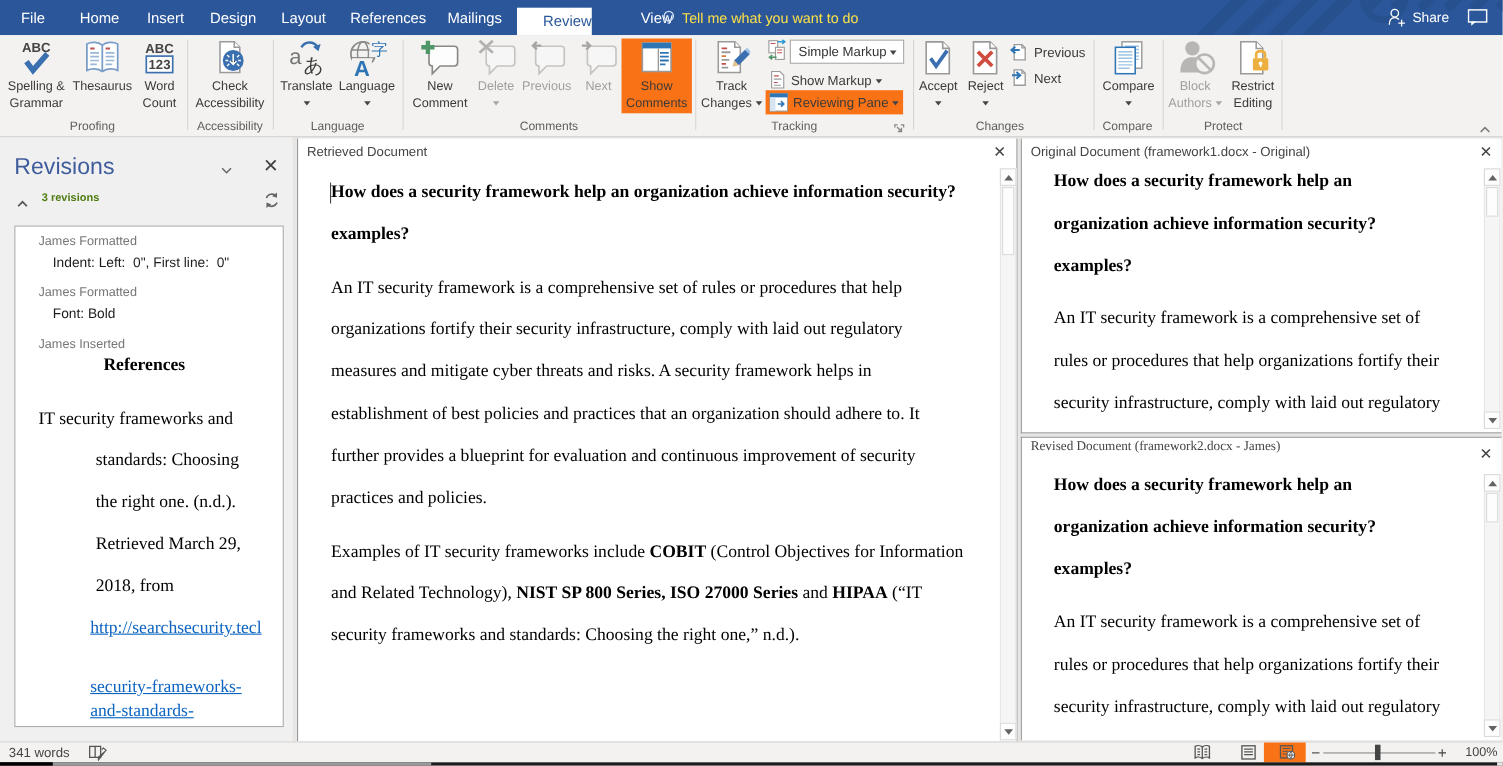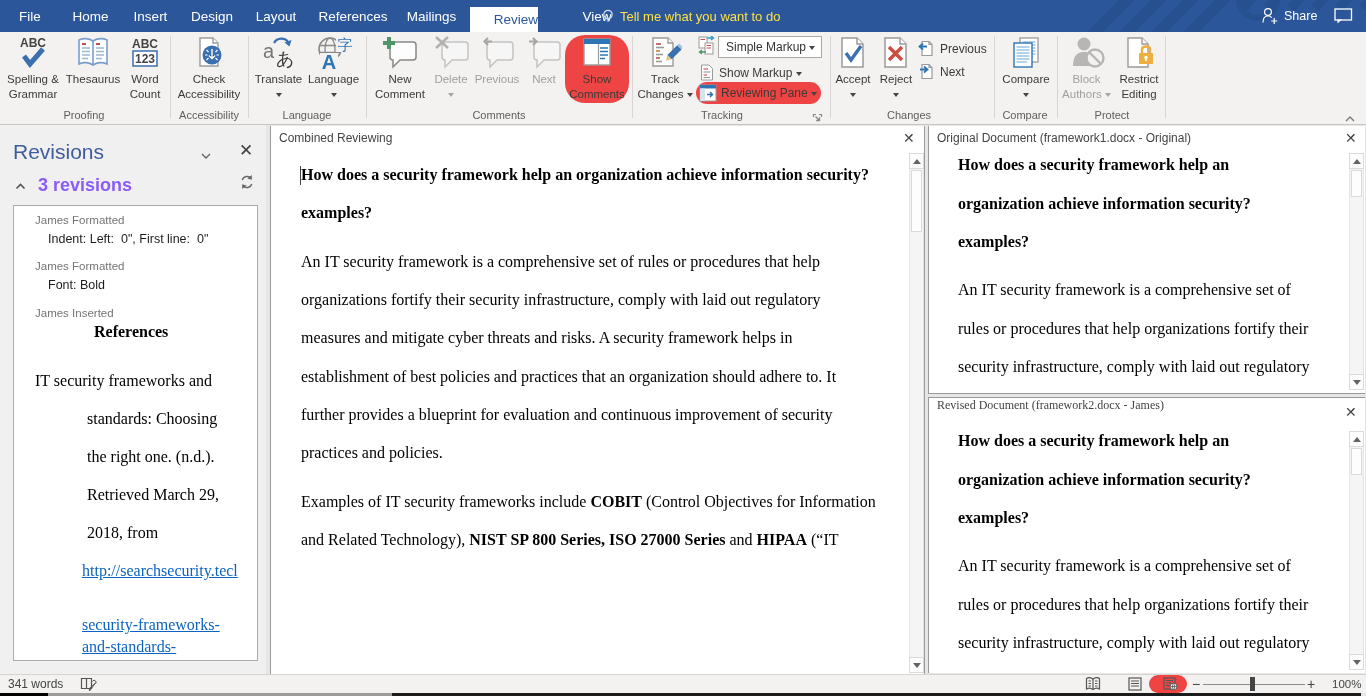--- a/index.html
+++ b/index.html
@@ -17,21 +17,21 @@
 
 #ribbon { position:absolute; left:0; top:32px; width:1366px; height:93px; background:#f3f2f1; border-bottom:1px solid #c8c6c4; }
 .grplabel { position:absolute; top:77px; width:120px; text-align:center; font-size:11px; color:#605e5c; }
 .gsep { position:absolute; top:4px; height:82px; width:1px; background:#d8d6d4; }
 .bigbtn { position:absolute; top:2px; text-align:center; font-size:11.5px; color:#3b3a39; }
 .bigbtn .ic { height:36px; margin-top:2px; }
 .bigbtn .lbl { line-height:15px; }
 .dis { color:#a19f9d; }
 .ddarrow { display:inline-block; width:0; height:0; border-left:3.5px solid transparent; border-right:3.5px solid transparent; border-top:4px solid #444; vertical-align:middle; }
 .ddarrow.grey { border-top-color:#a6a6a6; }
-.selbtn { background:#ef4444;border-radius:20px; }
+.selbtn { background:#f97316; }
 
 
 #content { position:absolute; left:0; top:125px; width:1366px; height:549px; background:#e8e6e4; }
 #revpanel { position:absolute; left:0; top:0; width:266px; height:549px; background:#f0f0f0; }
 .paneheader { font-size:12px; color:#444; }
 .serif { font-family:"Liberation Serif", serif; font-size:16px; color:#000; }
 .docline { position:absolute; white-space:pre; line-height:24px; }
 .link { color:#0c64c0; text-decoration:underline; }
 
 
@@ -348,21 +348,21 @@
 
     <div id="revpanel">
       <div class="abs" style="left:13px;top:15px;font-size:21px;color:#3f5d9d;">Revisions</div>
       <div class="abs" style="left:199px;top:22px;"><svg width="14" height="10" viewBox="0 0 14 10">
             <path d="M3 3 L7 7 L11 3" fill="none" stroke="#666" stroke-width="1.4"></path>
           </svg></div>
       <div class="abs" style="left:239px;top:15px;font-size:17px;color:#444;">✕</div>
       <div class="abs" style="left:14px;top:52px;"><svg width="13" height="9" viewBox="0 0 13 9">
             <path d="M2.5 6.5 L6.5 2.5 L10.5 6.5" fill="none" stroke="#555" stroke-width="1.6"></path>
           </svg></div>
-      <div class="abs" style="left:38px;top:50px;font-size:18px;font-weight:bold;color:#8b5cf6;">3 revisions</div>
+      <div class="abs" style="left:38px;top:50px;font-size:10px;font-weight:bold;color:#4d7c0f;">3 revisions</div>
       <div class="abs" style="left:239px;top:49px;"><svg width="16" height="16" viewBox="0 0 16 16">
         <path d="M3.2 6 A5.2 5.2 0 0 1 12 4.2" fill="none" stroke="#666" stroke-width="1.5"></path>
         <path d="M12.8 1 L12.8 5.8 L8.4 4.4 Z" fill="#666"></path>
         <path d="M12.8 10 A5.2 5.2 0 0 1 4 11.8" fill="none" stroke="#666" stroke-width="1.5"></path>
         <path d="M3.2 15 L3.2 10.2 L7.6 11.6 Z" fill="#666"></path>
       </svg></div>
       <div class="abs" style="left:13px;top:80px;width:245px;height:456px;background:#fff;border:1px solid #ababab;overflow:hidden;">
         <div class="abs" style="left:21px;top:8px;font-size:11.5px;color:#757575;">James Formatted</div>
         <div class="abs" style="left:34px;top:26px;font-size:12.5px;color:#1c1c1c;">Indent: Left:&nbsp; 0", First line:&nbsp; 0"</div>
         <div class="abs" style="left:21px;top:54px;font-size:11.5px;color:#757575;">James Formatted</div>
@@ -374,32 +374,33 @@
         <div class="docline serif" style="left:73px;top:239px;">the right one. (n.d.).</div>
         <div class="docline serif" style="left:73px;top:277px;">Retrieved March 29,</div>
         <div class="docline serif" style="left:73px;top:315px;">2018, from</div>
         <div class="docline serif link" style="left:68px;top:353px;">http://searchsecurity.tec​l</div>
         <div class="docline serif link" style="left:68px;top:391px;margin-top:16px;">security-frameworks-</div>
         <div class="docline serif link" style="left:68px;top:429px;">and-standards-</div>
       </div>
     </div>
 
     <div id="midpane" class="abs" style="left:271px;top:1px;width:655px;height:548px;background:#fff;border-left:1px solid #9a9a9a;border-right:1px solid #9a9a9a;margin-left:-1px;">
-      <div class="paneheader abs" style="left:8px;top:5px;">Combined Reviewing</div>
+      <div class="paneheader abs" style="left:8px;top:5px;">Retrieved Document</div>
       <div class="abs" style="left:632px;top:4px;font-size:14px;color:#444;">✕</div>
       <div class="docline serif bold" style="left:30px;top:37px;font-weight:bold;">How does a security framework help an organization achieve information security?</div>
       <div class="docline serif bold" style="left:30px;top:75px;font-weight:bold;">examples?</div>
       <div class="docline serif" style="left:30px;top:124px;">An IT security framework is a comprehensive set of rules or procedures that help</div>
       <div class="docline serif" style="left:30px;top:162px;">organizations fortify their security infrastructure, comply with laid out regulatory</div>
       <div class="docline serif" style="left:30px;top:200px;">measures and mitigate cyber threats and risks. A security framework helps in</div>
       <div class="docline serif" style="left:30px;top:239px;">establishment of best policies and practices that an organization should adhere to. It</div>
       <div class="docline serif" style="left:30px;top:277px;">further provides a blueprint for evaluation and continuous improvement of security</div>
       <div class="docline serif" style="left:30px;top:315px;">practices and policies.</div>
       <div class="docline serif" style="left:30px;top:364px;">Examples of IT security frameworks include <b>COBIT</b> (Control Objectives for Information</div>
       <div class="docline serif" style="left:30px;top:402px;">and Related Technology), <b>NIST SP 800 Series, ISO 27000 Series</b> and <b>HIPAA</b> (“IT</div>
+      <div class="docline serif" style="left:30px;top:440px;">security frameworks and standards: Choosing the right one,” n.d.).</div>
 
       <div class="abs" style="left:29px;top:40px;width:1px;height:19px;background:#444;"></div>
 
       <div class="sbtrack" style="left:638px;top:27px;height:520px;"></div>
       <div class="sbbtn" style="left:638px;top:27px;">
           <span class="arr-up"></span>
         </div>
       <div class="sbthumb" style="left:640px;top:44px;height:62px;"></div>
       <div class="sbbtn" style="left:638px;top:531px;">
           <span class="arr-dn"></span>

